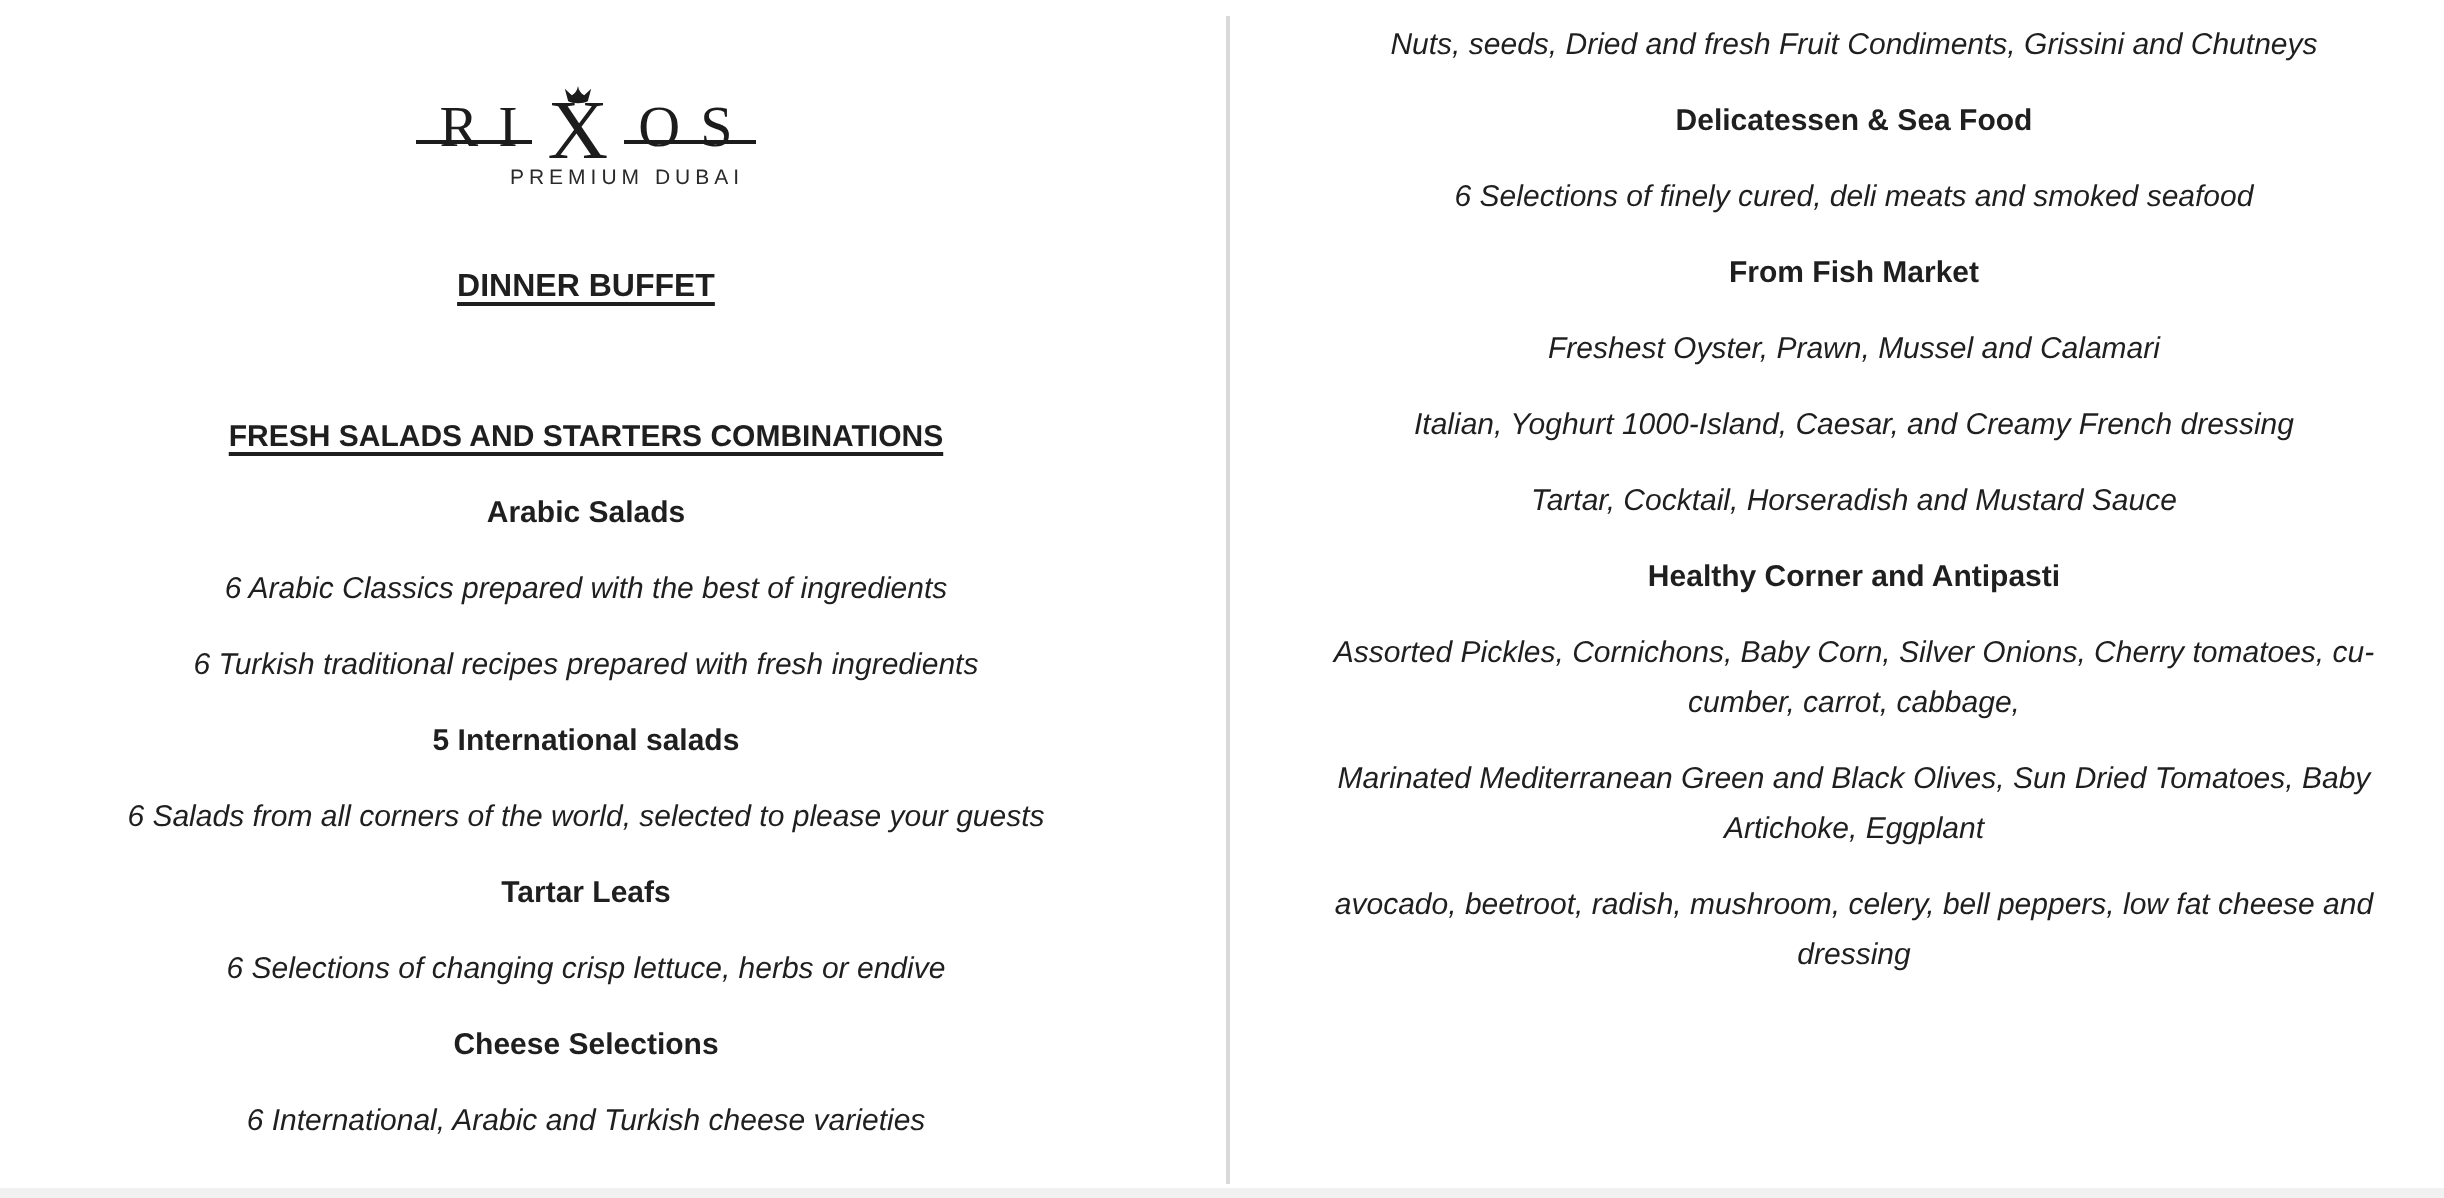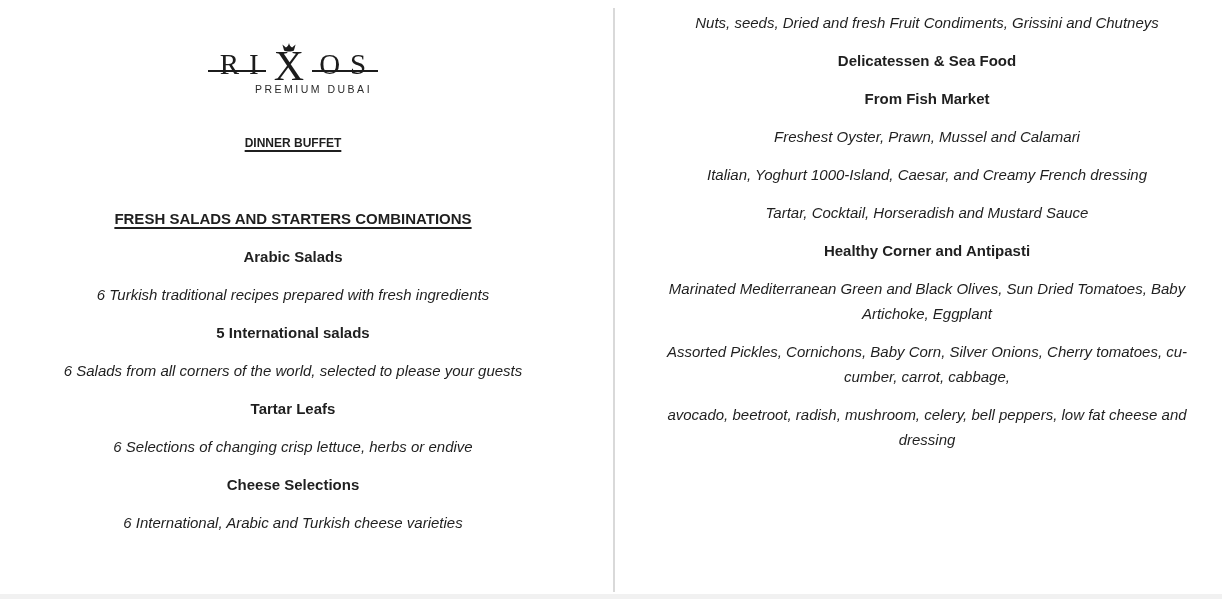--- a/index.html
+++ b/index.html
@@ -85,21 +85,21 @@
     font-family: Liberation Sans, sans-serif;
     font-size: 10.5px;
     letter-spacing: 2.5px;
     color: #2a2a2a;
     padding-left: 41px;
   }
 
   
   .doc-title {
     margin-top: 36px;
-    font-size: 12px;
+    font-size: 16px;
     font-weight: 700;
     line-height: 25px;
     text-decoration: underline;
     text-underline-offset: 3px;
     text-decoration-thickness: 1.5px;
   }
   .menu { margin-top: 50px; }
   .row {
     line-height: 25px;
     margin-bottom: 13px;
@@ -137,42 +137,44 @@
         <span class="logo-letter">S</span>
       </div>
       <div class="logo-subtitle">PREMIUM DUBAI</div>
     </div>
 
     <div class="doc-title">DINNER BUFFET</div>
 
     <div class="menu">
       <div class="row section-heading">FRESH SALADS AND STARTERS COMBINATIONS</div>
       <div class="row heading">Arabic Salads</div>
+      <div class="row desc">6 Arabic Classics prepared with the best of ingredients</div>
       <div class="row desc">6 Turkish traditional recipes prepared with fresh ingredients</div>
       <div class="row heading">5 International salads</div>
       <div class="row desc">6 Salads from all corners of the world, selected to please your guests</div>
       <div class="row heading">Tartar Leafs</div>
       <div class="row desc">6 Selections of changing crisp lettuce, herbs or endive</div>
       <div class="row heading">Cheese Selections</div>
       <div class="row desc">6 International, Arabic and Turkish cheese varieties</div>
     </div>
   </div>
 
   <div class="divider"></div>
 
   <div class="col col-right">
     <div class="row desc">Nuts, seeds, Dried and fresh Fruit Condiments, Grissini and Chutneys</div>
     <div class="row heading">Delicatessen &amp; Sea Food</div>
+    <div class="row desc">6 Selections of finely cured, deli meats and smoked seafood</div>
     <div class="row heading">From Fish Market</div>
     <div class="row desc">Freshest Oyster, Prawn, Mussel and Calamari</div>
     <div class="row desc">Italian, Yoghurt 1000-Island, Caesar, and Creamy French dressing</div>
     <div class="row desc">Tartar, Cocktail, Horseradish and Mustard Sauce</div>
     <div class="row heading">Healthy Corner and Antipasti</div>
+    <div class="row desc">Assorted Pickles, Cornichons, Baby Corn, Silver Onions, Cherry tomatoes, cu-
+cumber, carrot, cabbage,</div>
     <div class="row desc">Marinated Mediterranean Green and Black Olives, Sun Dried Tomatoes, Baby
 Artichoke, Eggplant</div>
-    <div class="row desc">Assorted Pickles, Cornichons, Baby Corn, Silver Onions, Cherry tomatoes, cu-
-cumber, carrot, cabbage,</div>
     <div class="row desc">avocado, beetroot, radish, mushroom, celery, bell peppers,  low fat cheese and
 dressing</div>
   </div>
 
   <div class="page-bottom-edge"></div>
 </div>
 
 </body></html>

